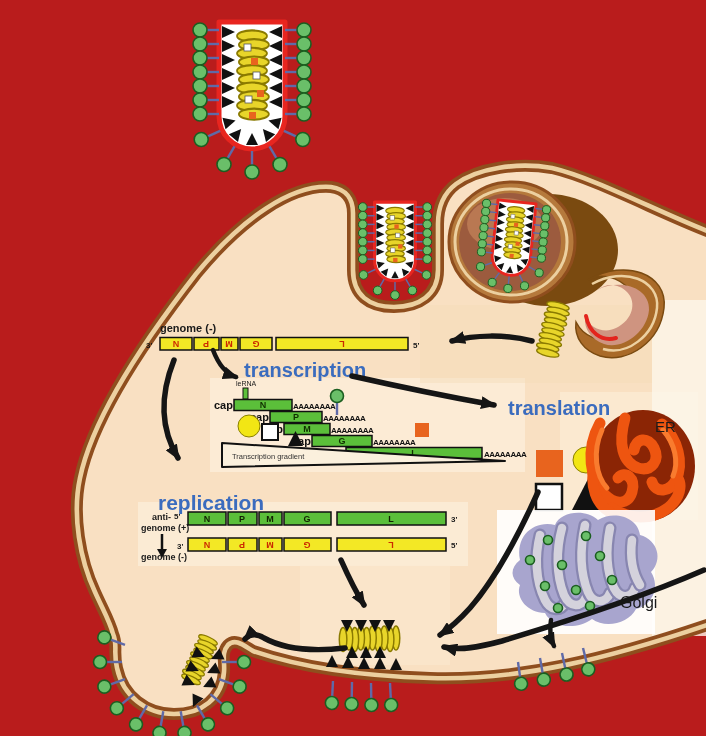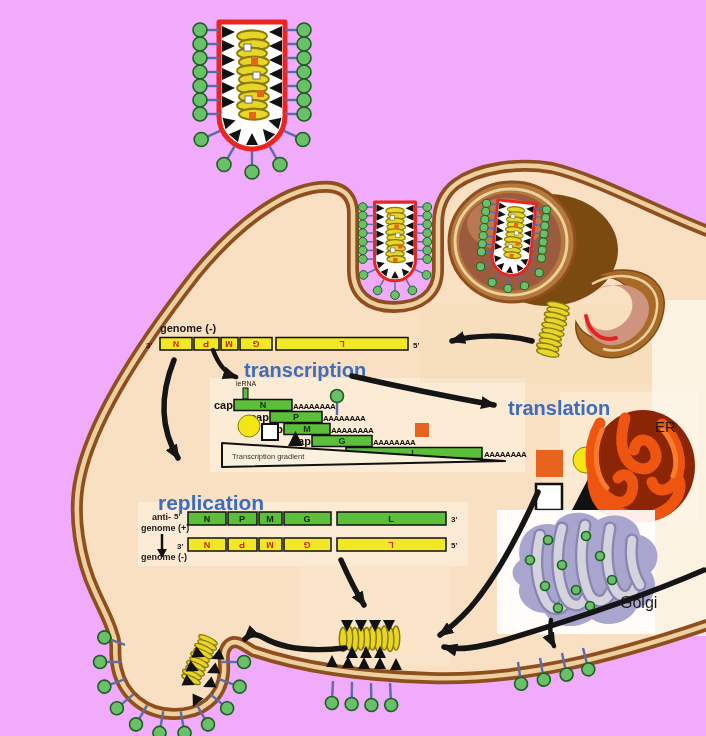--- a/index.html
+++ b/index.html
@@ -1,16 +1,16 @@
 <!DOCTYPE html>
 <html style="--c-label-blue: #3b6cbe; --c-virion-red: #e8251f; --c-spike-green: #6abf69; --c-spike-green-dark: #1b5e20; --c-genome-yellow: #f3e825; --c-gene-letter-red: #cc2a00; --c-mrna-green: #5bbf3a; --c-er-orange: #ee5510; --c-er-dark: #8b2505; --c-golgi-lavender: #a8a5ce; --c-golgi-ribbon: #d4d2dc; --c-membrane-brown: #8f4e1e; --c-membrane-tan: #ecd0a0; --c-cytoplasm: #f9e0c2; --c-coil-yellow: #e8d52a; --c-stalk-blue: #5f6aa8; --c-protein-orange: #e8641e; --c-protein-yellow: #f2e614; --c-endosome-brown: #b5793c; --c-endosome-dark: #7a4a10;"><head>
 <meta charset="utf-8">
 <style>
   html,body{margin:0;padding:0;background:#fff;}
-  .stage{position:relative;width:706px;height:736px;background:#f0abfc;overflow:hidden;
+  .stage{position:relative;width:706px;height:736px;background:#b91c1c;overflow:hidden;
          font-family:"Liberation Sans",sans-serif;}
   svg{display:block;}
   text{font-family:"Liberation Sans",sans-serif;}
   .blue-label{font-size:20px;font-weight:bold;fill:var(--c-label-blue,#3b6cbe);}
   .blue-label.big{font-size:21px;}
   .t-bold11{font-size:11px;font-weight:bold;fill:#1a1a1a;}
   .t-bold9{font-size:9px;font-weight:bold;fill:#1a1a1a;}
   .t-bold8{font-size:8px;font-weight:bold;fill:#1a1a1a;}
   .t-tiny{font-size:7px;fill:#1a1a1a;}
   .t-grad{font-size:7.5px;fill:#333;}

